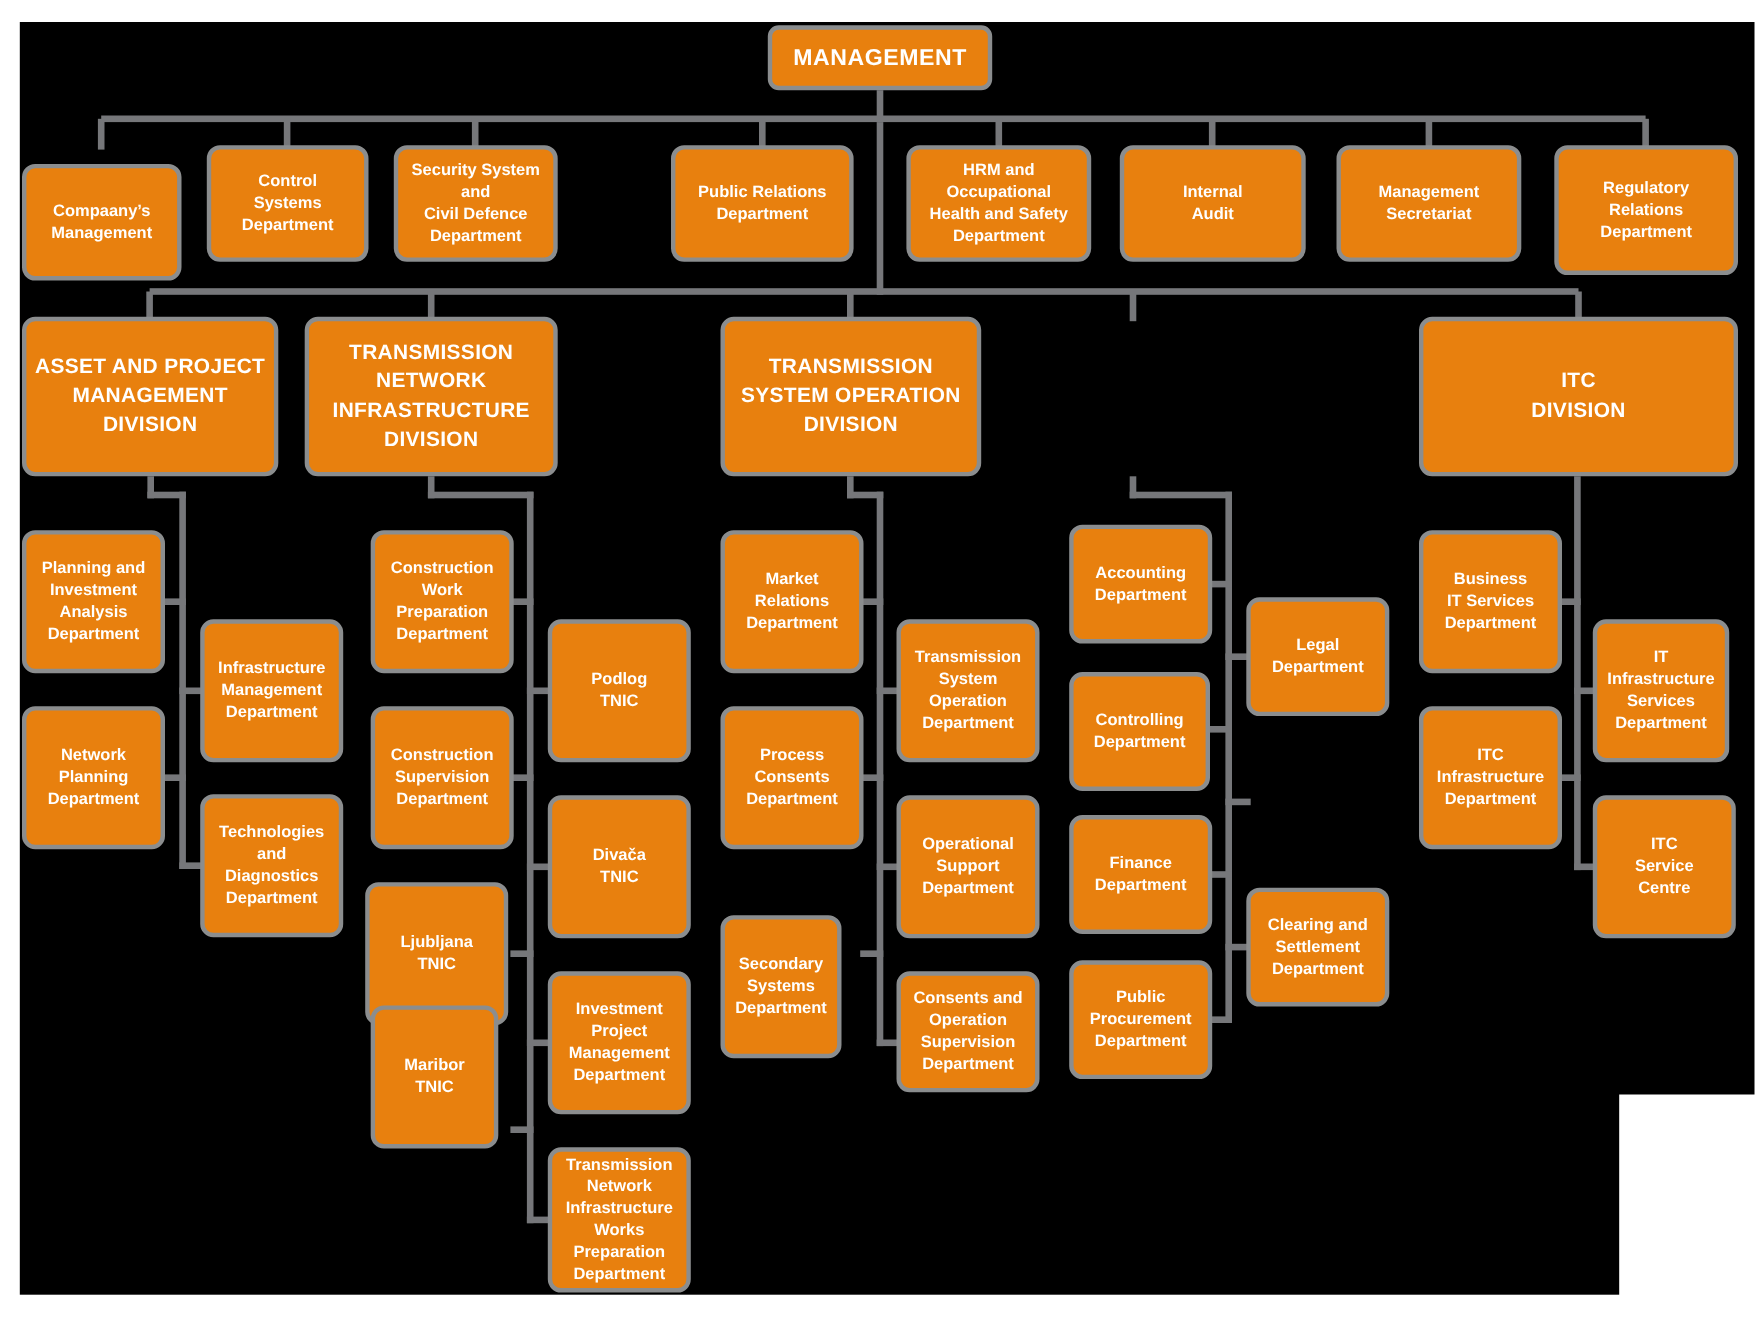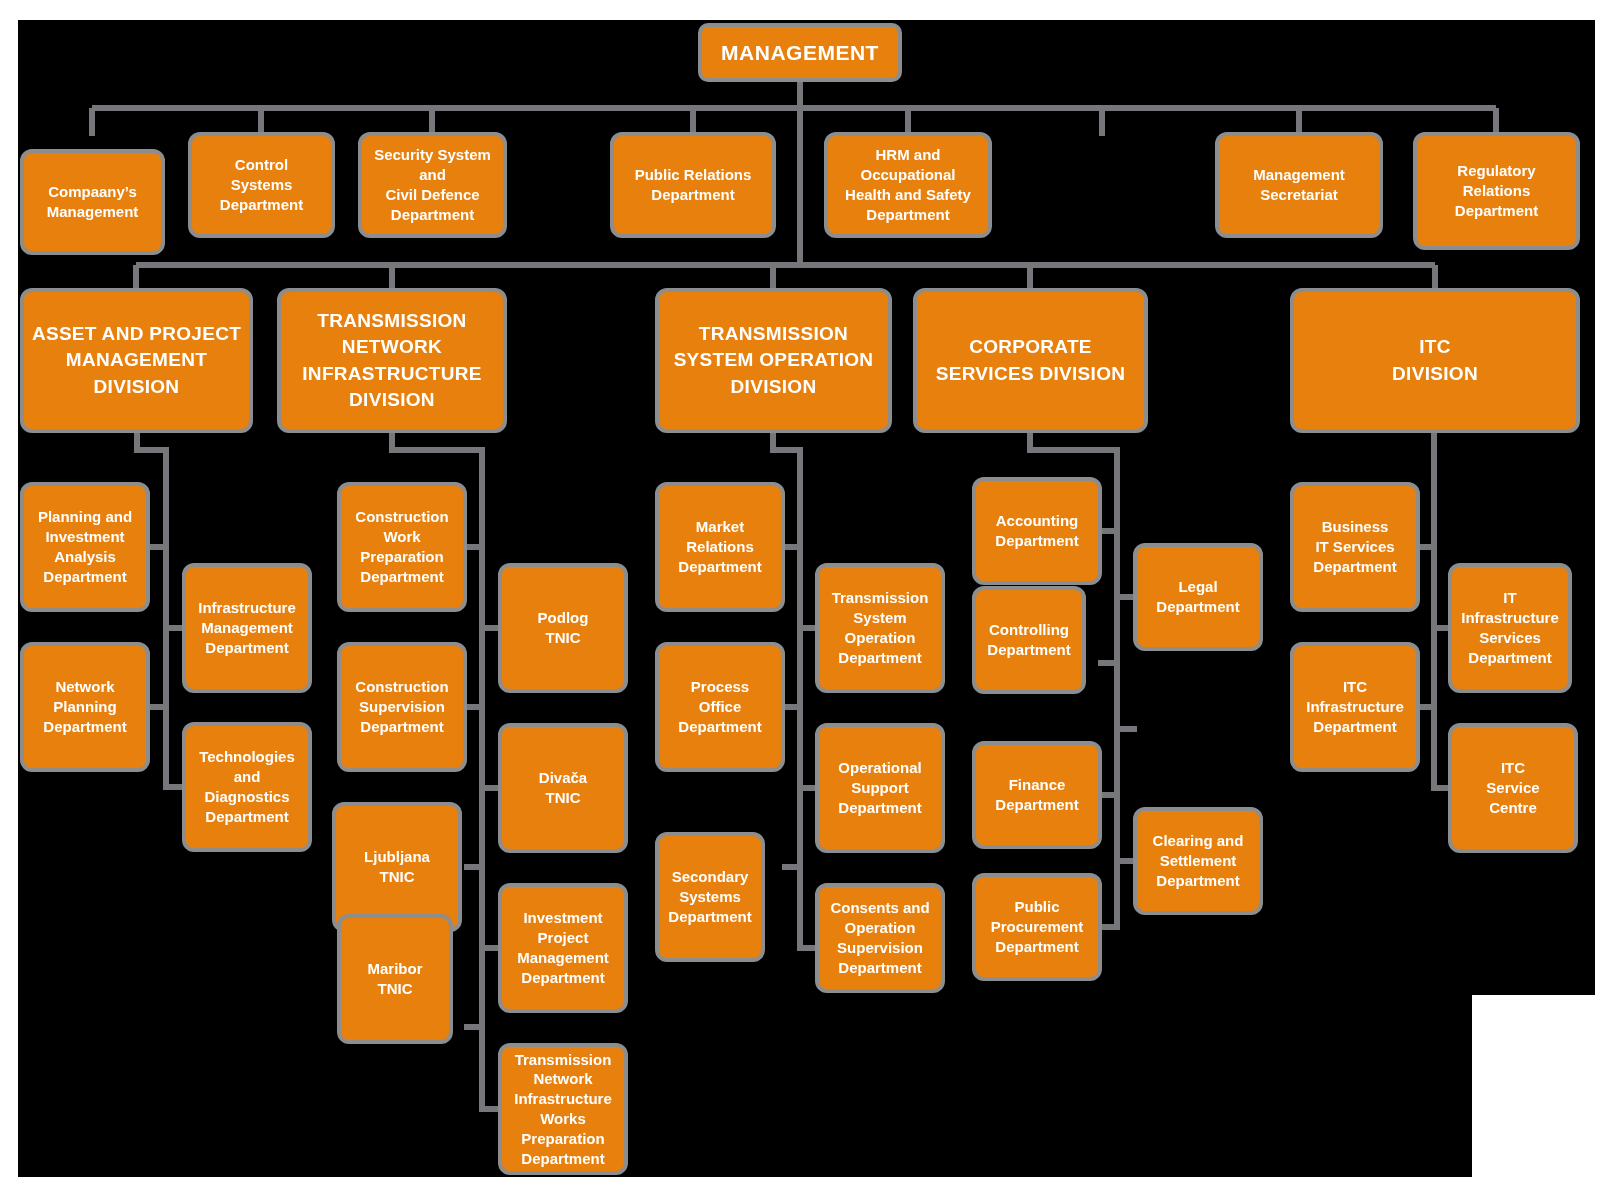--- a/index.html
+++ b/index.html
@@ -120,38 +120,38 @@
   <div class="box staff" style="left:358px;top:132px;width:149px;height:106px">Security System
 and
 Civil Defence
 Department</div>
   <div class="box staff" style="left:610px;top:132px;width:166px;height:106px">Public Relations
 Department</div>
   <div class="box staff" style="left:824px;top:132px;width:168px;height:106px">HRM and
 Occupational
 Health and Safety
 Department</div>
+  <div class="box staff" style="left:1018px;top:132px;width:169px;height:106px">Internal
+Audit</div>
   <div class="box staff" style="left:1215px;top:132px;width:168px;height:106px">Management
 Secretariat</div>
   <div class="box staff" style="left:1413px;top:132px;width:167px;height:118px">Regulatory
 Relations
 Department</div>
 
   <div class="box division" style="left:20px;top:288px;width:233px;height:145px">ASSET AND PROJECT
 MANAGEMENT
 DIVISION</div>
   <div class="box division" style="left:277px;top:288px;width:230px;height:145px">TRANSMISSION
 NETWORK
 INFRASTRUCTURE
 DIVISION</div>
   <div class="box division" style="left:655px;top:288px;width:237px;height:145px">TRANSMISSION
 SYSTEM OPERATION
 DIVISION</div>
-  <div class="box division" style="left:913px;top:288px;width:235px;height:145px">CORPORATE
-SERVICES DIVISION</div>
   <div class="box division" style="left:1290px;top:288px;width:290px;height:145px">ITC
 DIVISION</div>
 
   <div class="box" style="left:20px;top:482px;width:130px;height:130px">Planning and
 Investment
 Analysis
 Department</div>
   <div class="box" style="left:20px;top:642px;width:130px;height:130px">Network
 Planning
 Department</div>
@@ -185,40 +185,40 @@
 Network
 Infrastructure
 Works
 Preparation
 Department</div>
 
   <div class="box" style="left:655px;top:482px;width:130px;height:130px">Market
 Relations
 Department</div>
   <div class="box" style="left:655px;top:642px;width:130px;height:130px">Process
-Office
+Consents
 Department</div>
   <div class="box" style="left:655px;top:832px;width:110px;height:130px">Secondary
 Systems
 Department</div>
   <div class="box" style="left:815px;top:563px;width:130px;height:130px">Transmission
 System
 Operation
 Department</div>
   <div class="box" style="left:815px;top:723px;width:130px;height:130px">Operational
 Support
 Department</div>
   <div class="box" style="left:815px;top:883px;width:130px;height:110px">Consents and
 Operation
 Supervision
 Department</div>
 
   <div class="box" style="left:972px;top:477px;width:130px;height:108px">Accounting
 Department</div>
-  <div class="box" style="left:972px;top:586px;width:114px;height:108px">Controlling
+  <div class="box" style="left:972px;top:611px;width:128px;height:108px">Controlling
 Department</div>
   <div class="box" style="left:972px;top:741px;width:130px;height:108px">Finance
 Department</div>
   <div class="box" style="left:972px;top:873px;width:130px;height:108px">Public
 Procurement
 Department</div>
   <div class="box" style="left:1133px;top:543px;width:130px;height:108px">Legal
 Department</div>
   <div class="box" style="left:1133px;top:807px;width:130px;height:108px">Clearing and
 Settlement

